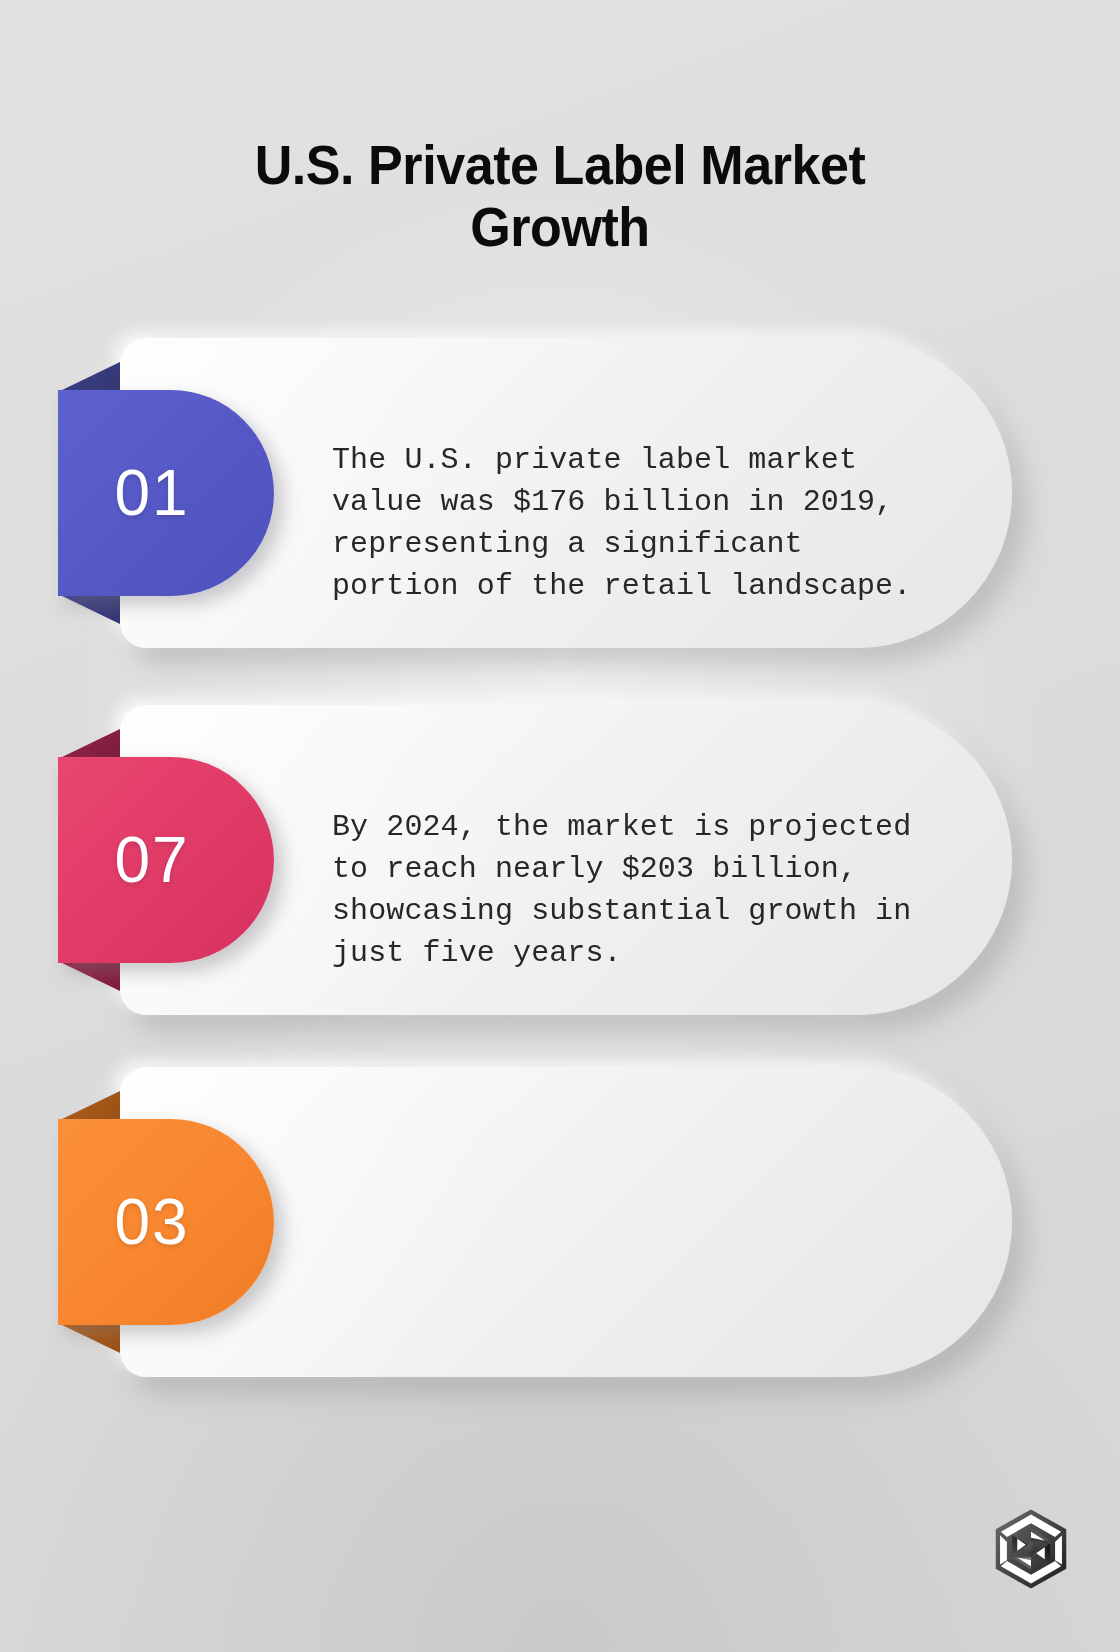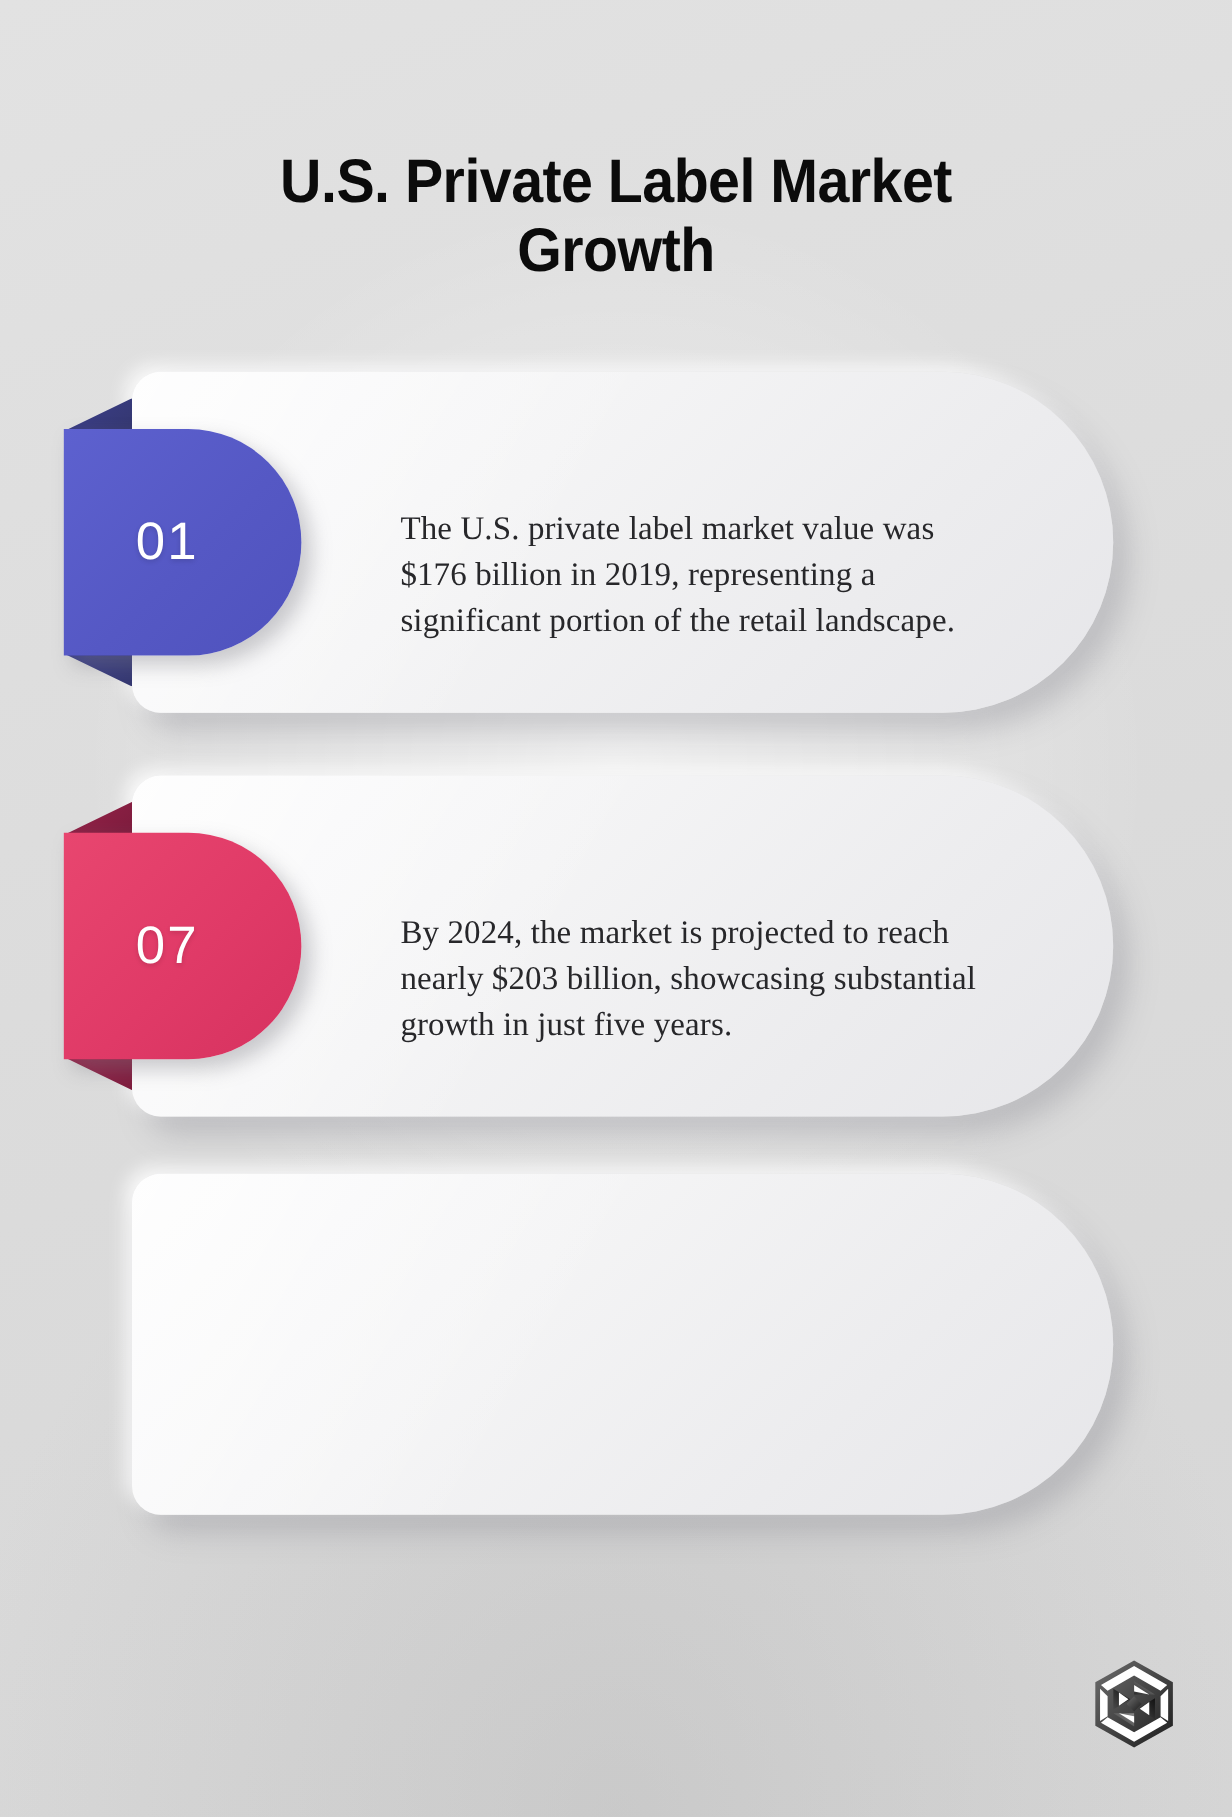--- a/index.html
+++ b/index.html
@@ -79,27 +79,26 @@
     pointer-events: none;
   }
 
   
   .card-text {
     position: absolute;
     left: 212px;
     right: 96px;
     top: 50%;
     transform: translateY(-50%);
-    font-family: Liberation Serif, serif;
+    font-family: Liberation Mono, monospace;
     font-size: 30px;
     line-height: 1.40;
     color: #27272a;
     font-weight: 400;
     letter-spacing: 0.1px;
-    margin-left: 32px;
   }
 
   
   .badge-group {
     position: absolute;
     left: 58px;
     top: 52px;
     width: 216px;
     height: 206px;
     z-index: 5;
@@ -125,21 +124,21 @@
     inset: 0;
     border-radius: 0 103px 103px 0;
     display: flex;
     align-items: center;
     justify-content: center;
     box-shadow: 9px 9px 18px rgba(120,120,128,0.38);
   }
   .badge-num {
     color: #ffffff;
     font-family: "Liberation Sans Narrow", "Liberation Sans", "DejaVu Sans", sans-serif;
-    font-size: 48px;
+    font-size: 64px;
     font-weight: 400;
     line-height: 1;
     letter-spacing: 2px;
     transform: translateX(-14px);
     text-shadow: 0 2px 5px rgba(0,0,0,0.14);
   }
 
   
   .t-purple .badge { background: linear-gradient(135deg, #5d61cf 0%, #5558c4 55%, #4f52bd 100%); }
   .t-purple .fold  { background: linear-gradient(135deg, #3c3f8c 0%, #343770 100%); }
@@ -192,20 +191,27 @@
       <div class="fold bottom"></div>
       <div class="badge">
         <span class="badge-num">07</span>
       </div>
     </div>
   </div>
 
   <div class="card-wrap c3 t-orange">
     <div class="card">
       <div class="card-inner-sheen"></div>
+    </div>
+    <div class="badge-group">
+      <div class="fold top"></div>
+      <div class="fold bottom"></div>
+      <div class="badge">
+        <span class="badge-num">03</span>
+      </div>
     </div>
   </div>
 
 </div>
 
 <svg class="logo" viewBox="0 0 100 100">
   <defs>
     <linearGradient id="lgA" x1="0" y1="0" x2="1" y2="1">
       <stop offset="0" stop-color="#6e6e6e"></stop>
       <stop offset="1" stop-color="#1c1c1c"></stop>

